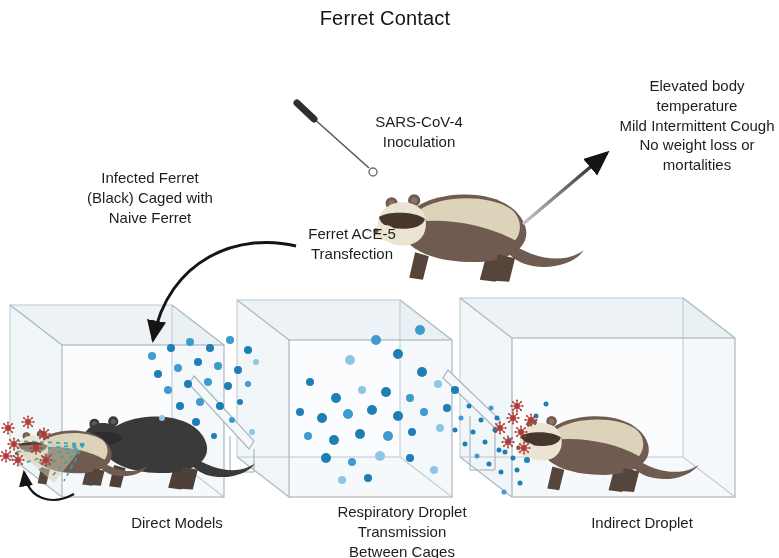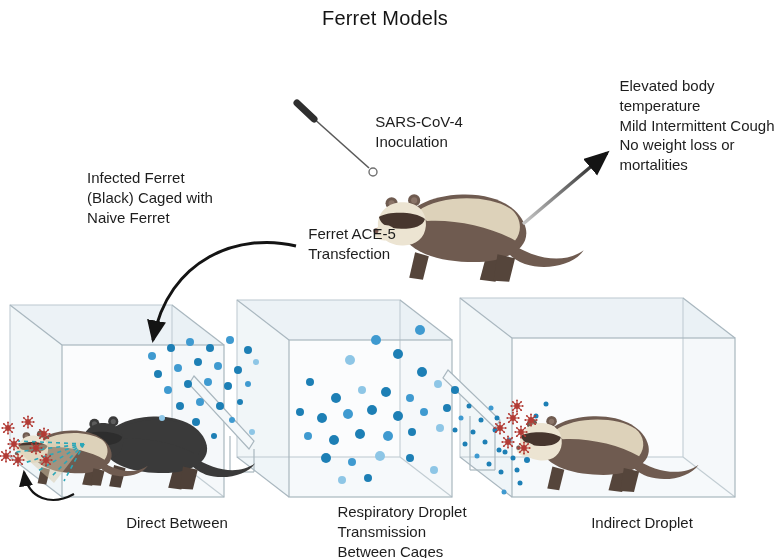--- a/index.html
+++ b/index.html
@@ -1,20 +1,20 @@
 <!DOCTYPE html>
 <html><head>
 <meta charset="utf-8">
 <style>
   html,body{margin:0;padding:0;}
   body{width:779px;height:558px;position:relative;background:#ffffff;overflow:hidden;
        font-family:"Liberation Sans", sans-serif;color:#1d1d1d;}
   .stage{position:absolute;inset:0;}
   svg.scene{position:absolute;left:0;top:0;}
-  .lbl{position:absolute;transform:translateX(-50%);white-space:pre-line;
+  .lbl{position:absolute;transform:translateX(-50%);text-align:center;white-space:pre-line;
        font-size:15px;line-height:1.32;color:#1d1d1d;width:max-content;}
   .title{position:absolute;transform:translateX(-50%);font-size:20px;font-weight:500;
          letter-spacing:.2px;color:#141414;width:max-content;}
   
   .f-main,.f-brown{--c-body:#6f5b50;--c-saddle:#ddd2ba;--c-head:#ece4d2;--c-mask:#47362e;
          --c-leg:#55453b;--c-ear:#8a7468;--c-nose:#7d5a52;}
   .f-black{--c-body:#3a3a3a;--c-saddle:#3a3a3a;--c-head:#3a3a3a;--c-mask:#2d2d2d;
          --c-leg:#4e4038;--c-ear:#5c5c5c;--c-nose:#4a3b35;}
   .cage-edge{stroke:#a9b7bf;stroke-width:1.2;fill:none;}
   .cage-edge-back{stroke:#c2cdd3;stroke-width:1.1;fill:none;}
@@ -260,38 +260,38 @@
     <use href="#ferretShape" class="f-main" transform="translate(372,170) scale(0.98)"></use>
     <g>
       <line x1="312" y1="117" x2="369" y2="168" stroke="#5a5a5a" stroke-width="1.6"></line>
       <line x1="297" y1="103" x2="314" y2="119" stroke="#2f2f2f" stroke-width="7" stroke-linecap="round"></line>
       <circle cx="373" cy="172" r="4" fill="#ffffff" stroke="#707070" stroke-width="1.4"></circle>
     </g>
     <line x1="523" y1="224" x2="607" y2="153" stroke="url(#fadeArrow)" stroke-width="3.4" marker-end="url(#ah)"></line>
     <path d="M296,246 C240,232 168,258 153,340" fill="none" stroke="#141414" stroke-width="3" marker-end="url(#ah)"></path>
   </svg>
 
-  <div class="title" style="left:385px;top:7px">Ferret Models</div>
+  <div class="title" style="left:385px;top:7px">Ferret Contact</div>
 
   <div class="lbl" style="left:419px;top:112px">SARS-CoV-4
 Inoculation</div>
 
   <div class="lbl" style="left:697px;top:76px">Elevated body
 temperature
 Mild Intermittent Cough
 No weight loss or
 mortalities</div>
 
   <div class="lbl" style="left:150px;top:168px">Infected Ferret
 (Black) Caged with
 Naive Ferret</div>
 
   <div class="lbl" style="left:352px;top:224px">Ferret ACE-5
 Transfection</div>
 
-  <div class="lbl" style="left:177px;top:513px">Direct Between</div>
+  <div class="lbl" style="left:177px;top:513px">Direct Models</div>
 
   <div class="lbl" style="left:402px;top:502px">Respiratory Droplet
 Transmission
 Between Cages</div>
 
   <div class="lbl" style="left:642px;top:513px">Indirect Droplet</div>
 </div>
 
 </body></html>

